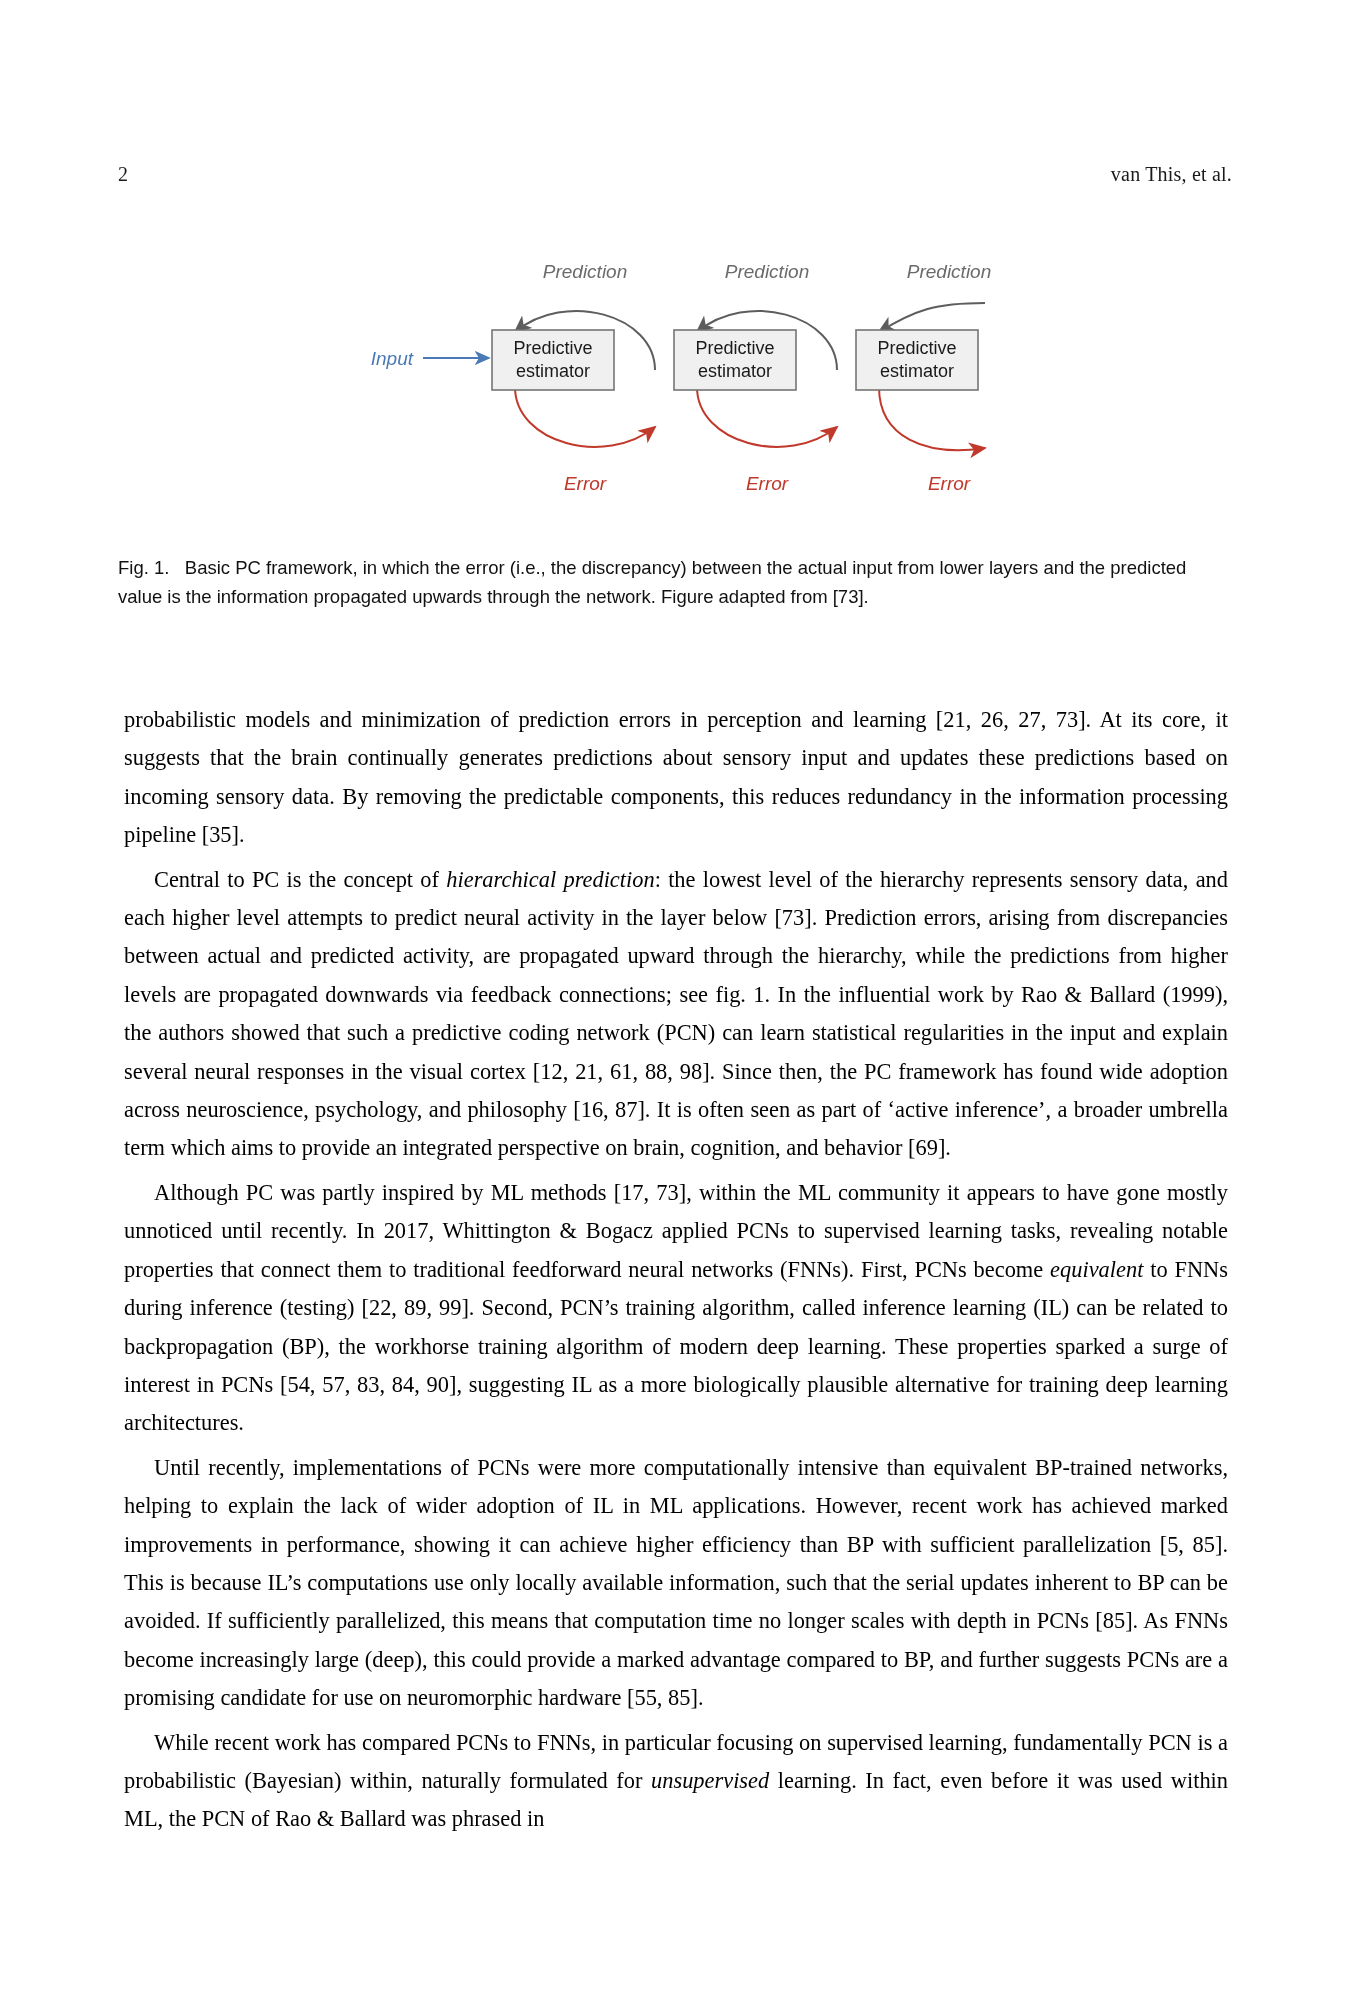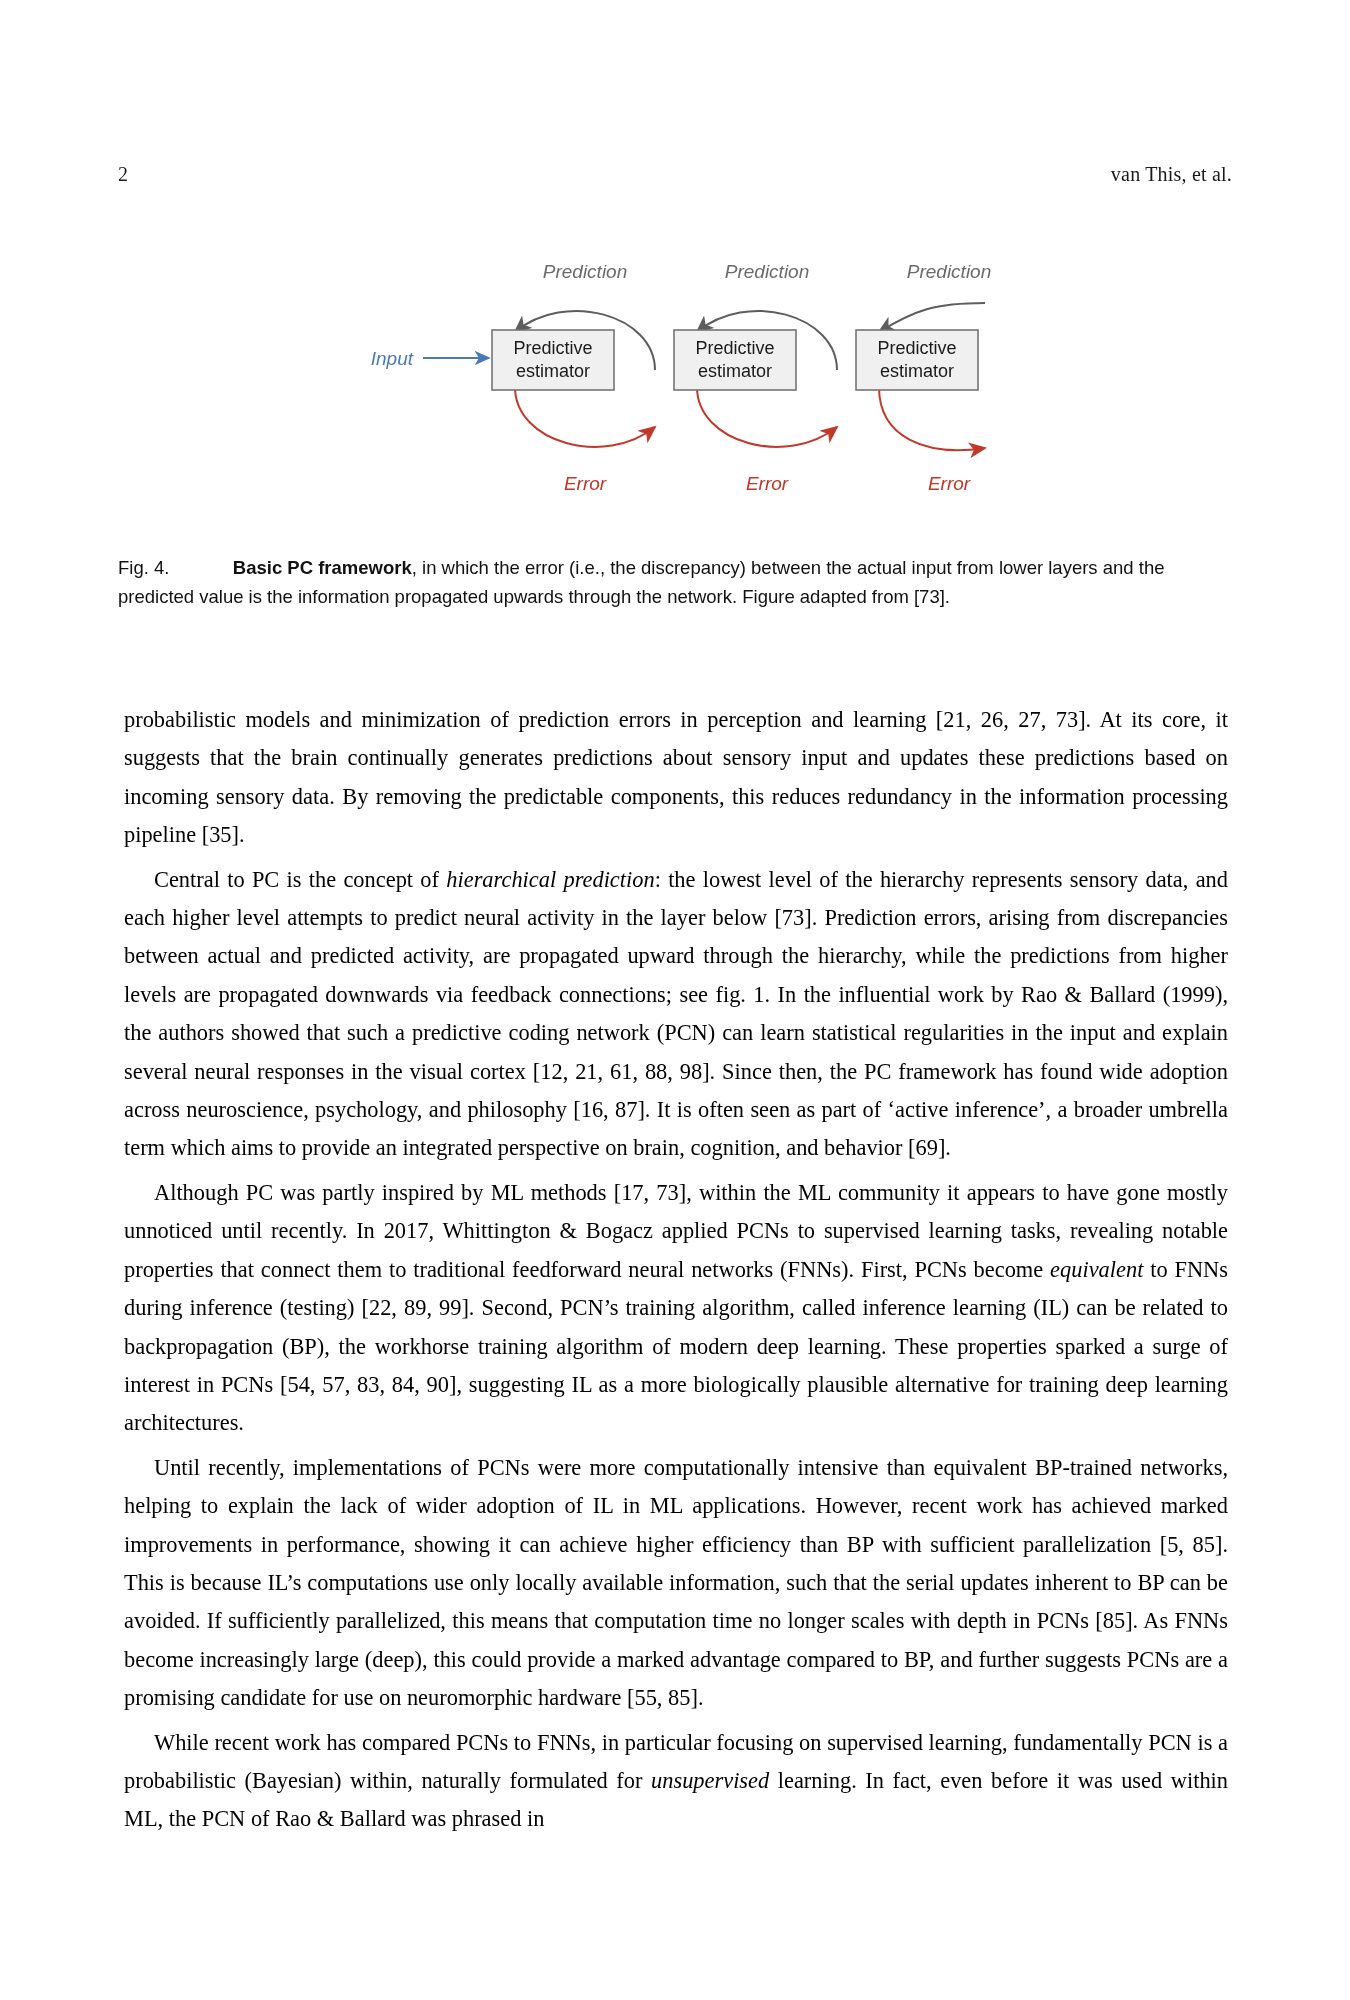--- a/index.html
+++ b/index.html
@@ -49,21 +49,21 @@
     position: absolute;
     top: 553px;
     left: 118px;
     width: 1116px;
     font-family: "Liberation Sans", sans-serif;
     font-size: 18.5px;
     line-height: 29px;
     color: #111111;
     text-align: left;
   }
-  .caption b { font-weight: 700; margin-left: 48px; }
+  .caption b { font-weight: 400; }
 
   
   .body {
     position: absolute;
     top: 695px;
     left: 118px;
     width: 1116px;
     font-family: "Liberation Serif", serif;
     font-size: 22.4px;
     line-height: 38.4px;
@@ -132,21 +132,21 @@
       <text x="482" y="63" text-anchor="middle" font-family="Liberation Sans, sans-serif" font-size="19" font-style="italic" fill="#6b6b6b">Prediction</text>
       <text x="664" y="63" text-anchor="middle" font-family="Liberation Sans, sans-serif" font-size="19" font-style="italic" fill="#6b6b6b">Prediction</text>
 
       <text x="300" y="275" text-anchor="middle" font-family="Liberation Sans, sans-serif" font-size="19" font-style="italic" fill="#c0392b">Error</text>
       <text x="482" y="275" text-anchor="middle" font-family="Liberation Sans, sans-serif" font-size="19" font-style="italic" fill="#c0392b">Error</text>
       <text x="664" y="275" text-anchor="middle" font-family="Liberation Sans, sans-serif" font-size="19" font-style="italic" fill="#c0392b">Error</text>
     </svg>
   </div>
 
   <div class="caption">
-    <span>Fig. 4.</span>
+    <span>Fig. 1.</span>
     <span>&nbsp;&nbsp;</span><b>Basic PC framework</b><span>, in which the error (i.e., the discrepancy) between the actual input from lower layers and the predicted value is the information propagated upwards through the network. Figure adapted from [73].</span>
   </div>
 
   <div class="body">
       <p><span>probabilistic models and minimization of prediction errors in perception and learning [21, 26, 27, 73]. At its core, it suggests that the brain continually generates predictions about sensory input and updates these predictions based on incoming sensory data. By removing the predictable components, this reduces redundancy in the information processing pipeline [35].</span></p>
       <p class="indent"><span>Central to PC is the concept of </span><i>hierarchical prediction</i><span>: the lowest level of the hierarchy represents sensory data, and each higher level attempts to predict neural activity in the layer below [73]. Prediction errors, arising from discrepancies between actual and predicted activity, are propagated upward through the hierarchy, while the predictions from higher levels are propagated downwards via feedback connections; see fig. 1. In the influential work by Rao &amp; Ballard (1999), the authors showed that such a predictive coding network (PCN) can learn statistical regularities in the input and explain several neural responses in the visual cortex [12, 21, 61, 88, 98]. Since then, the PC framework has found wide adoption across neuroscience, psychology, and philosophy [16, 87]. It is often seen as part of ‘active inference’, a broader umbrella term which aims to provide an integrated perspective on brain, cognition, and behavior [69].</span></p>
       <p class="indent"><span>Although PC was partly inspired by ML methods [17, 73], within the ML community it appears to have gone mostly unnoticed until recently. In 2017, Whittington &amp; Bogacz applied PCNs to supervised learning tasks, revealing notable properties that connect them to traditional feedforward neural networks (FNNs). First, PCNs become </span><i>equivalent</i><span> to FNNs during inference (testing) [22, 89, 99]. Second, PCN’s training algorithm, called inference learning (IL) can be related to backpropagation (BP), the workhorse training algorithm of modern deep learning. These properties sparked a surge of interest in PCNs [54, 57, 83, 84, 90], suggesting IL as a more biologically plausible alternative for training deep learning architectures.</span></p>
       <p class="indent"><span>Until recently, implementations of PCNs were more computationally intensive than equivalent BP-trained networks, helping to explain the lack of wider adoption of IL in ML applications. However, recent work has achieved marked improvements in performance, showing it can achieve higher efficiency than BP with sufficient parallelization [5, 85]. This is because IL’s computations use only locally available information, such that the serial updates inherent to BP can be avoided. If sufficiently parallelized, this means that computation time no longer scales with depth in PCNs [85]. As FNNs become increasingly large (deep), this could provide a marked advantage compared to BP, and further suggests PCNs are a promising candidate for use on neuromorphic hardware [55, 85].</span></p>
       <p class="indent"><span>While recent work has compared PCNs to FNNs, in particular focusing on supervised learning, fundamentally PCN is a probabilistic (Bayesian) within, naturally formulated for </span><i>unsupervised</i><span> learning. In fact, even before it was used within ML, the PCN of Rao &amp; Ballard was phrased in</span></p>
     </div>

